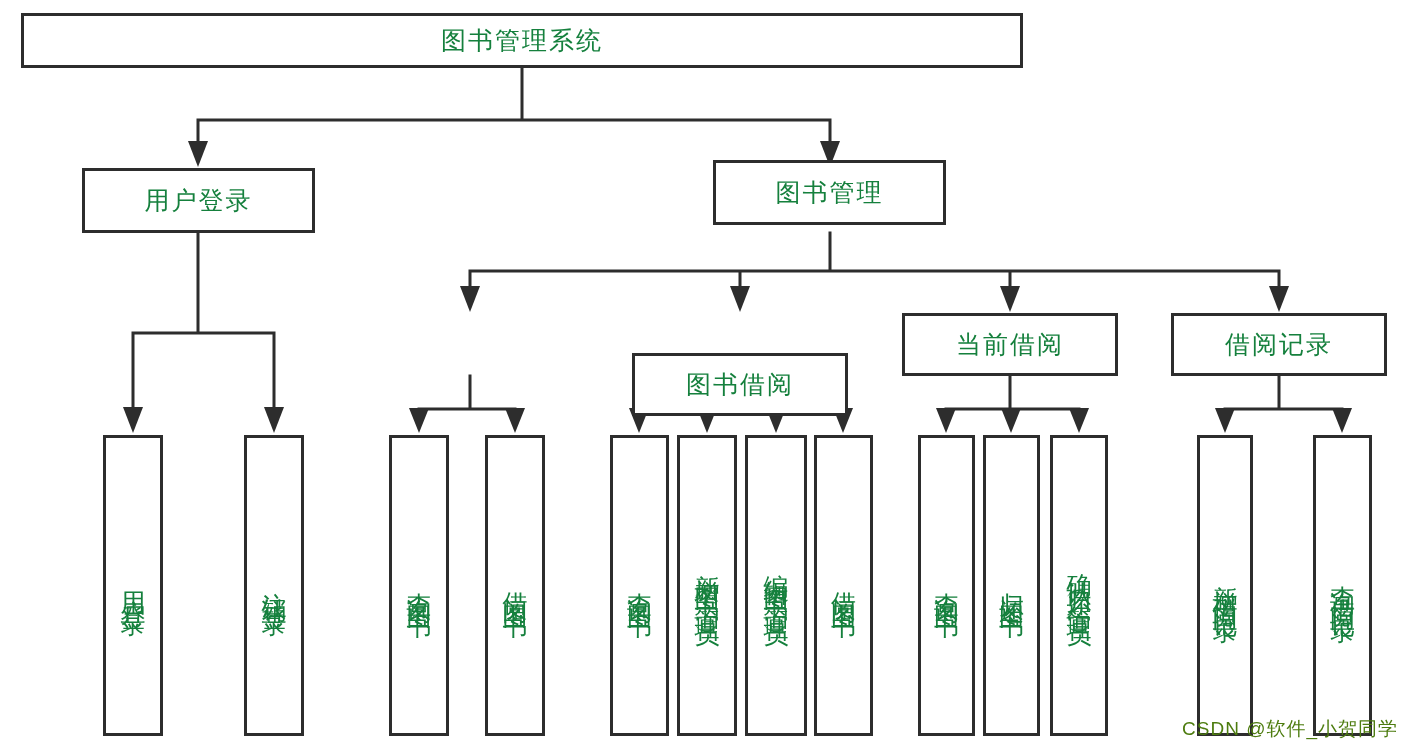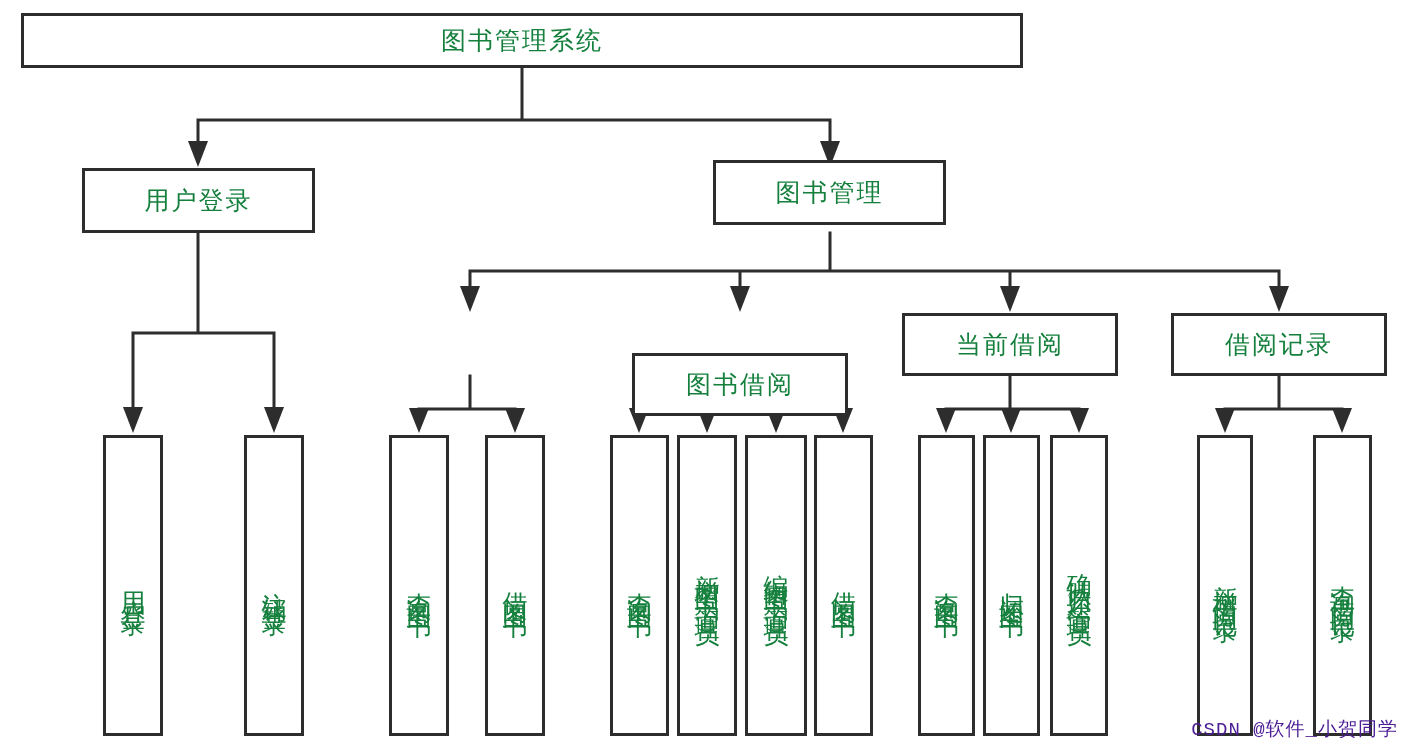--- a/index.html
+++ b/index.html
@@ -65,25 +65,24 @@
   #leaf-return        { left: 983px;  width: 57px; }
   #leaf-confirm       { left: 1050px; width: 58px; }
   #leaf-add-record    { left: 1197px; width: 56px; }
   #leaf-query-record  { left: 1313px; width: 59px; }
 
   #watermark {
     position: absolute;
     right: 7px;
     bottom: 5px;
     font-size: 19px;
-    color: #4c1d95;
+    color: #4d7c0f;
     letter-spacing: 1px;
     z-index: 5;
     white-space: nowrap;
-    font-family: Liberation Mono, monospace;
   }
 </style>
 </head>
 <body>
 
 <div id="canvas">
 
   <svg id="wires" width="1405" height="747" viewBox="0 0 1405 747" stroke="#2d2d2d" stroke-width="3" fill="#2d2d2d" stroke-linecap="square">
 
     <path d="M522,68 V120 M198,120 H830 M198,120 V145 M830,120 V145" fill="none"></path>

